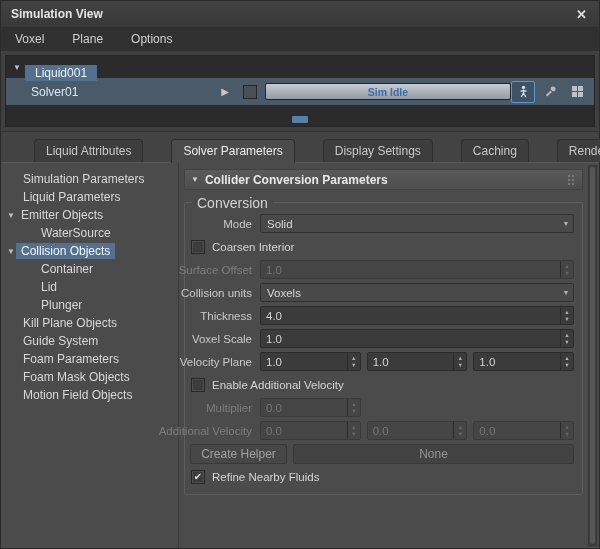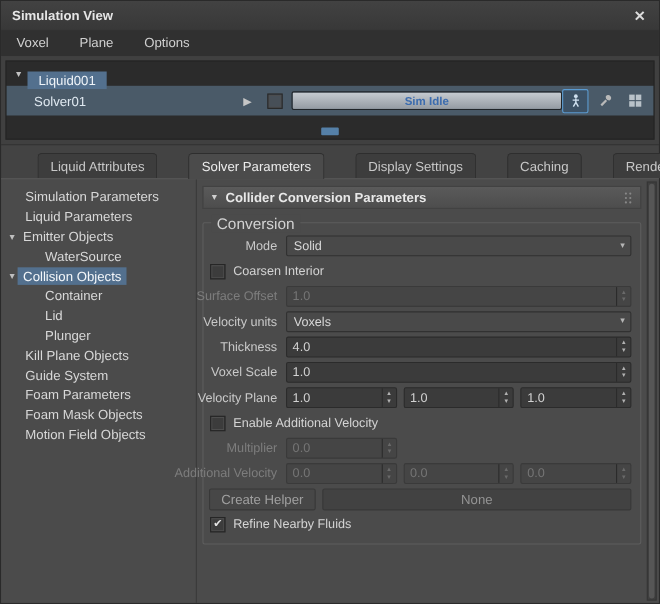--- a/index.html
+++ b/index.html
@@ -234,21 +234,21 @@
               <span class="val">1.0</span>
               <span class="spin">
                   <i>▲</i>
                   <i>▼</i>
                 </span>
             </div>
           </div>
         </div>
 
         <div class="row">
-          <span class="flabel">Velocity units</span>
+          <span class="flabel">Collision units</span>
           <div class="ctrl">
             <div class="dd">
               <span class="ddval">Voxels</span>
               <span class="ddarr">▼</span>
             </div>
           </div>
         </div>
 
         <div class="row">
           <span class="flabel">Thickness</span>

